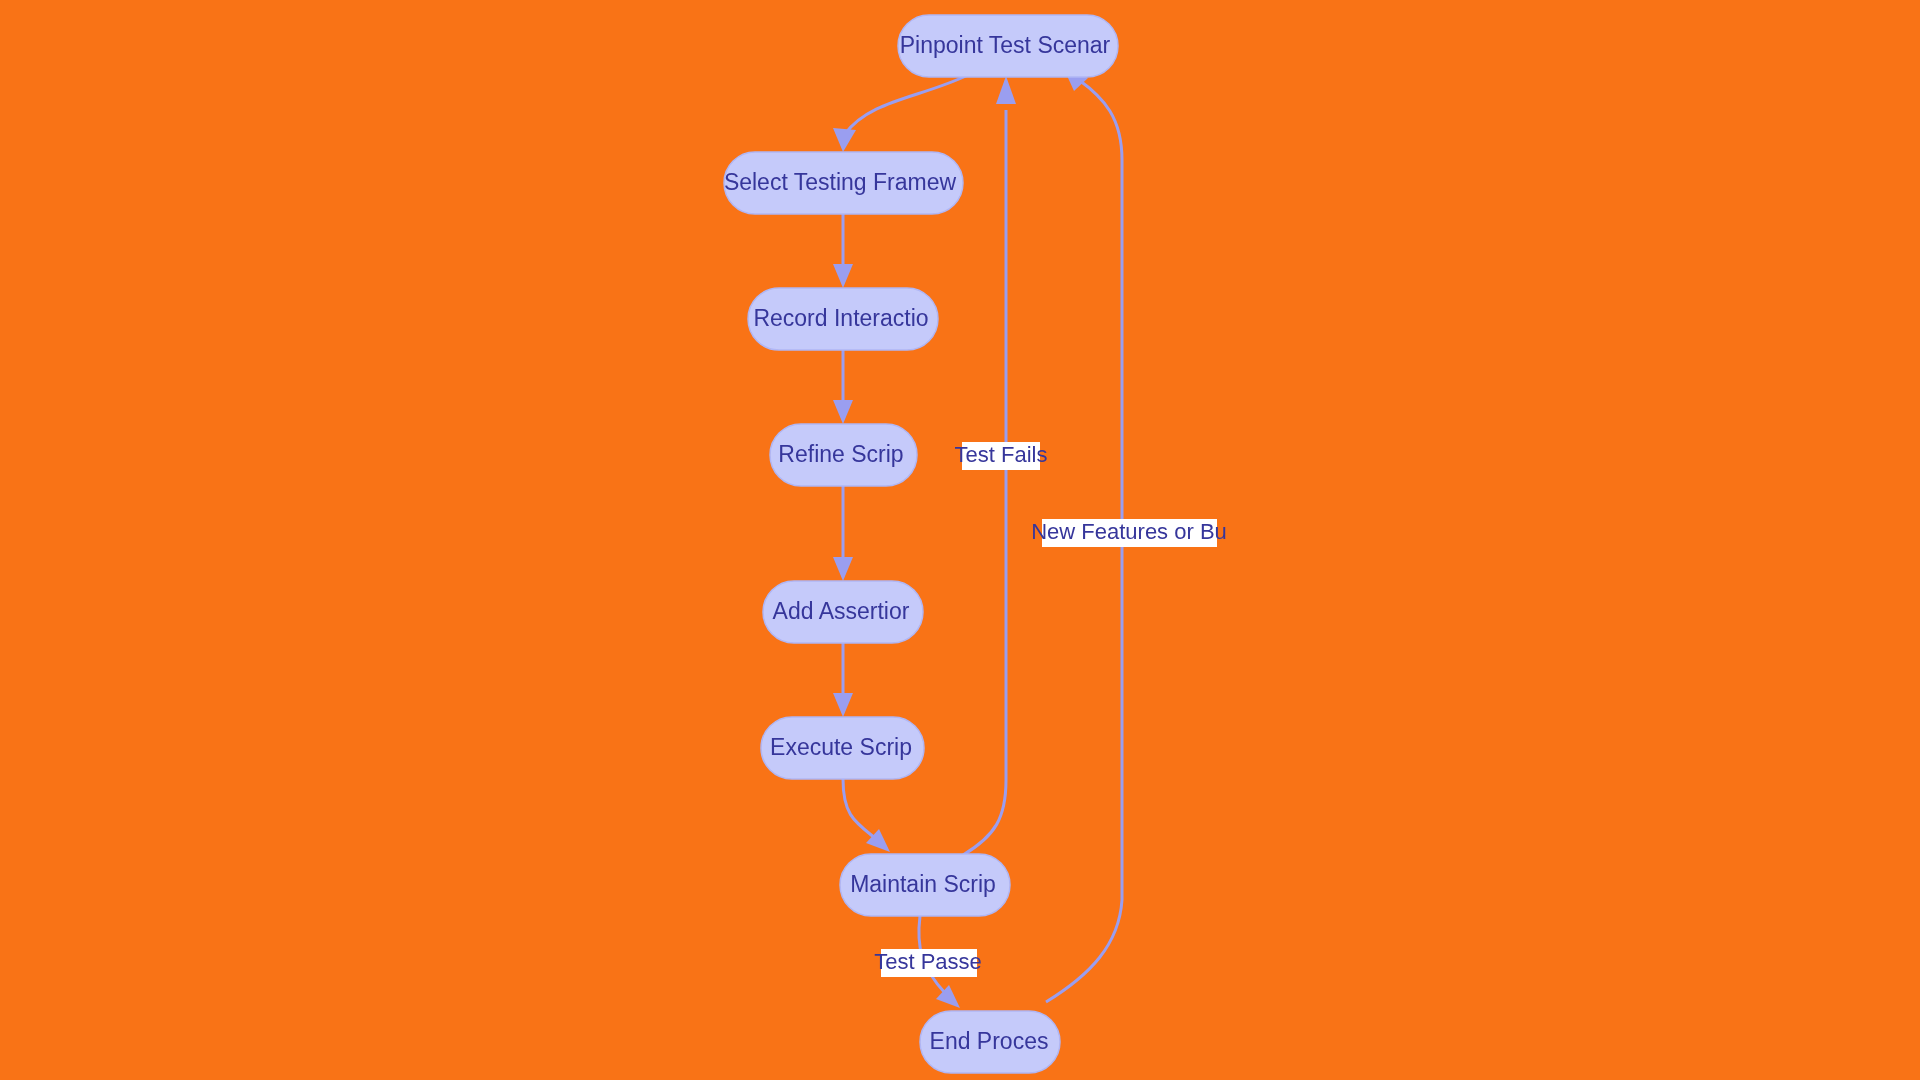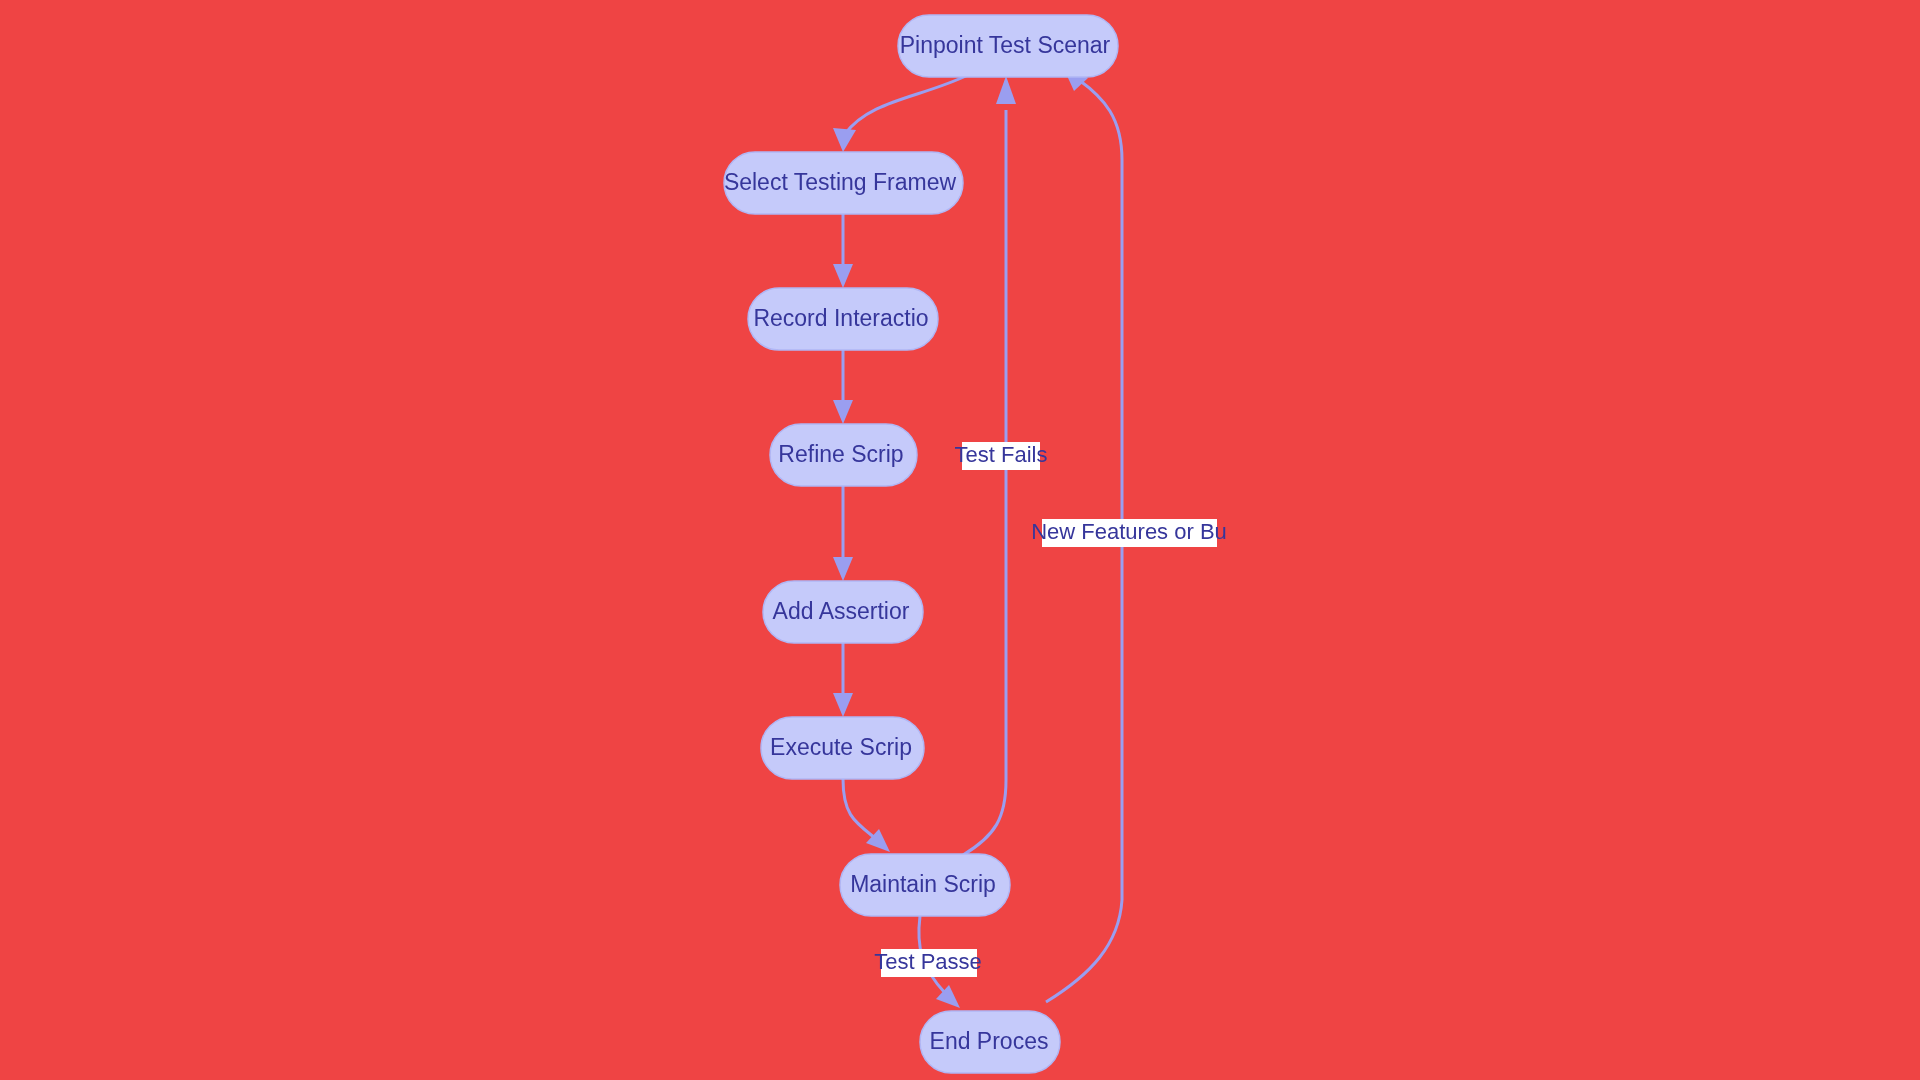--- a/index.html
+++ b/index.html
@@ -10,21 +10,21 @@
   body {
     width: 1920px;
     height: 1080px;
     overflow: hidden;
     font-family: "Liberation Sans", sans-serif;
   }
   #flowchart-root {
     position: relative;
     width: 1920px;
     height: 1080px;
-    background: #ef4444;
+    background: #f97316;
   }
   svg#flow-svg {
     position: absolute;
     top: 0;
     left: 0;
     width: 1920px;
     height: 1080px;
     display: block;
   }
   .edge-path {

